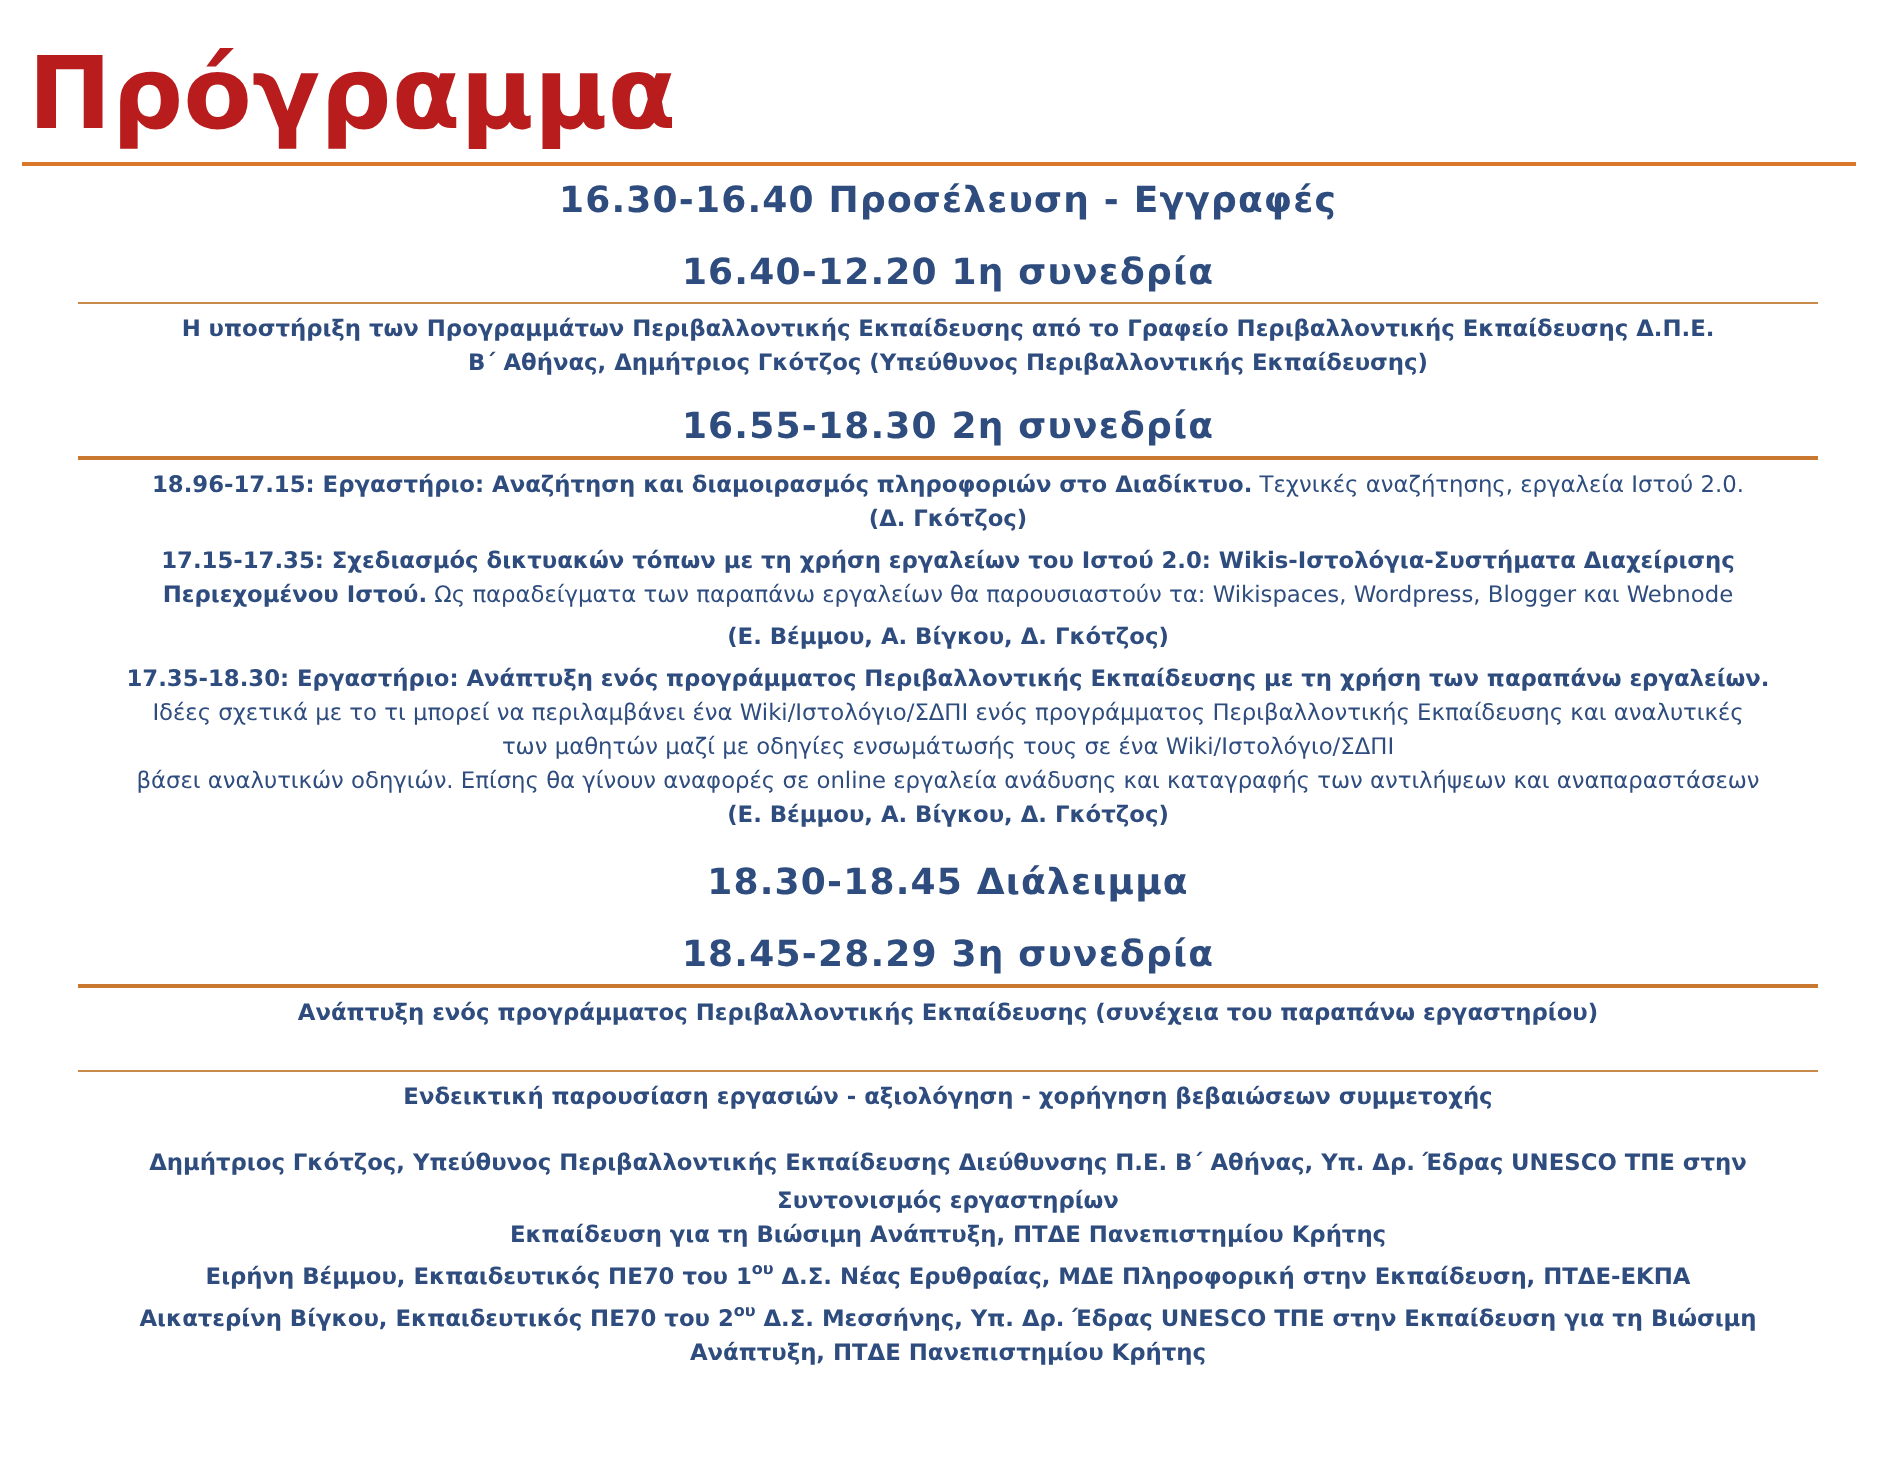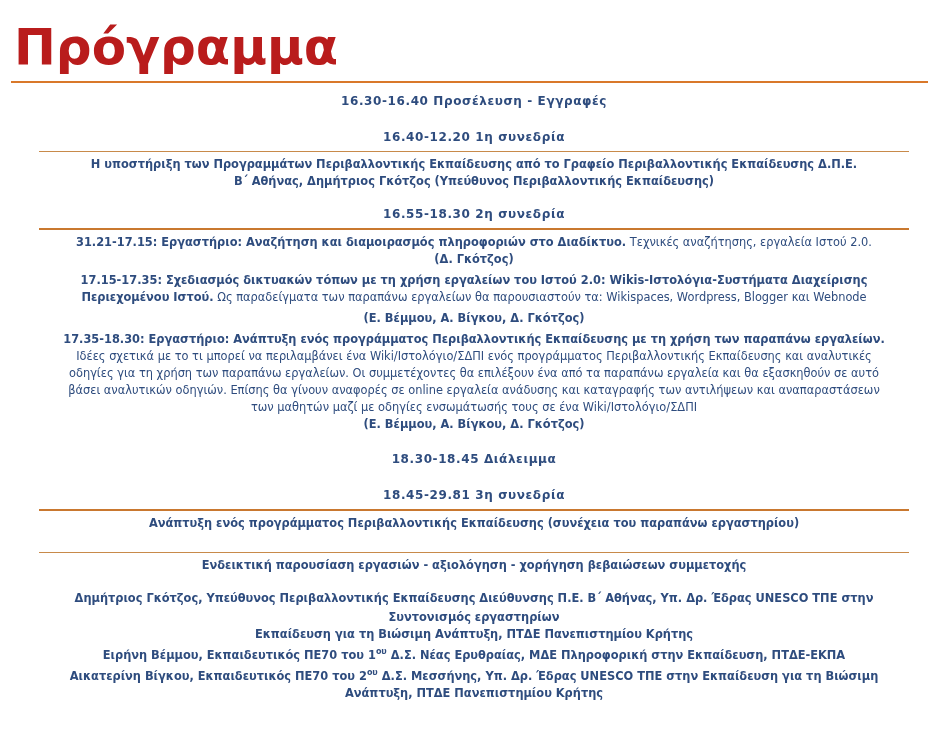--- a/index.html
+++ b/index.html
@@ -37,21 +37,21 @@
     }
     .content {
       position: absolute;
       left: 39px;
       top: 90px;
       width: 870px;
       text-align: center;
     }
     .sec-head {
       font-weight: bold;
-      font-size: 12px;
+      font-size: 18px;
       letter-spacing: 0.6px;
       margin: 0;
       line-height: 20px;
       color: #2E4C7E;
     }
     .rule {
       height: 1px;
       background: #C88A4A;
       margin: 0;
     }
@@ -93,45 +93,44 @@
   <div class="item bold">Η υποστήριξη των Προγραμμάτων Περιβαλλοντικής Εκπαίδευσης από το Γραφείο Περιβαλλοντικής Εκπαίδευσης Δ.Π.Ε.</div>
   <div class="item bold">Β΄ Αθήνας, Δημήτριος Γκότζος (Υπεύθυνος Περιβαλλοντικής Εκπαίδευσης)</div>
   <div class="gap14"></div>
 
   <div class="sec-head">16.55-18.30 2η συνεδρία</div>
   <div class="gap4"></div>
   <div class="rule thick"></div>
   <div class="gap4"></div>
 
   <div class="item">
-    <b>31.21-17.15: Εργαστήριο: Αναζήτηση και διαμοιρασμός πληροφοριών στο Διαδίκτυο.</b><span class="plain"> Τεχνικές αναζήτησης, εργαλεία Ιστού 2.0.</span>
+    <b>18.96-17.15: Εργαστήριο: Αναζήτηση και διαμοιρασμός πληροφοριών στο Διαδίκτυο.</b><span class="plain"> Τεχνικές αναζήτησης, εργαλεία Ιστού 2.0.</span>
   </div>
   <div class="item bold">(Δ. Γκότζος)</div>
   <div class="gap4"></div>
 
   <div class="item bold">17.15-17.35: Σχεδιασμός δικτυακών τόπων με τη χρήση εργαλείων του Ιστού 2.0: Wikis-Ιστολόγια-Συστήματα Διαχείρισης</div>
   <div class="item">
     <b>Περιεχομένου Ιστού.</b><span class="plain"> Ως παραδείγματα των παραπάνω εργαλείων θα παρουσιαστούν τα: Wikispaces, Wordpress, Blogger και Webnode</span>
   </div>
   <div class="gap4"></div>
   <div class="item bold">(Ε. Βέμμου, Α. Βίγκου, Δ. Γκότζος)</div>
   <div class="gap4"></div>
 
   <div class="item bold">17.35-18.30: Εργαστήριο: Ανάπτυξη ενός προγράμματος Περιβαλλοντικής Εκπαίδευσης με τη χρήση των παραπάνω εργαλείων.</div>
   <div class="item">Ιδέες σχετικά με το τι μπορεί να περιλαμβάνει ένα Wiki/Ιστολόγιο/ΣΔΠΙ ενός προγράμματος Περιβαλλοντικής Εκπαίδευσης και αναλυτικές</div>
-  <div class="item">οδηγίες για τη χρήση των παραπάνω εργαλείων. Οι συμμετέχοντες θα επιλέξουν ένα από τα παραπάνω εργαλεία και θα εξασκηθούν σε αυτό</div>
+  <div class="item">των μαθητών μαζί με οδηγίες ενσωμάτωσής τους σε ένα Wiki/Ιστολόγιο/ΣΔΠΙ</div>
   <div class="item">βάσει αναλυτικών οδηγιών. Επίσης θα γίνουν αναφορές σε online εργαλεία ανάδυσης και καταγραφής των αντιλήψεων και αναπαραστάσεων</div>
-  <div class="item">των μαθητών μαζί με οδηγίες ενσωμάτωσής τους σε ένα Wiki/Ιστολόγιο/ΣΔΠΙ</div>
   <div class="item bold">(Ε. Βέμμου, Α. Βίγκου, Δ. Γκότζος)</div>
   <div class="gap16"></div>
 
   <div class="sec-head">18.30-18.45 Διάλειμμα</div>
   <div class="gap16"></div>
 
-  <div class="sec-head">18.45-29.81 3η συνεδρία</div>
+  <div class="sec-head">18.45-28.29 3η συνεδρία</div>
   <div class="gap4"></div>
   <div class="rule thick"></div>
   <div class="gap4"></div>
   <div class="item bold">Ανάπτυξη ενός προγράμματος Περιβαλλοντικής Εκπαίδευσης (συνέχεια του παραπάνω εργαστηρίου)</div>
   <div class="gap16"></div>
 
   <div class="gap4"></div>
   <div class="rule"></div>
   <div class="gap4"></div>
   <div class="item bold">Ενδεικτική παρουσίαση εργασιών - αξιολόγηση - χορήγηση βεβαιώσεων συμμετοχής</div>

